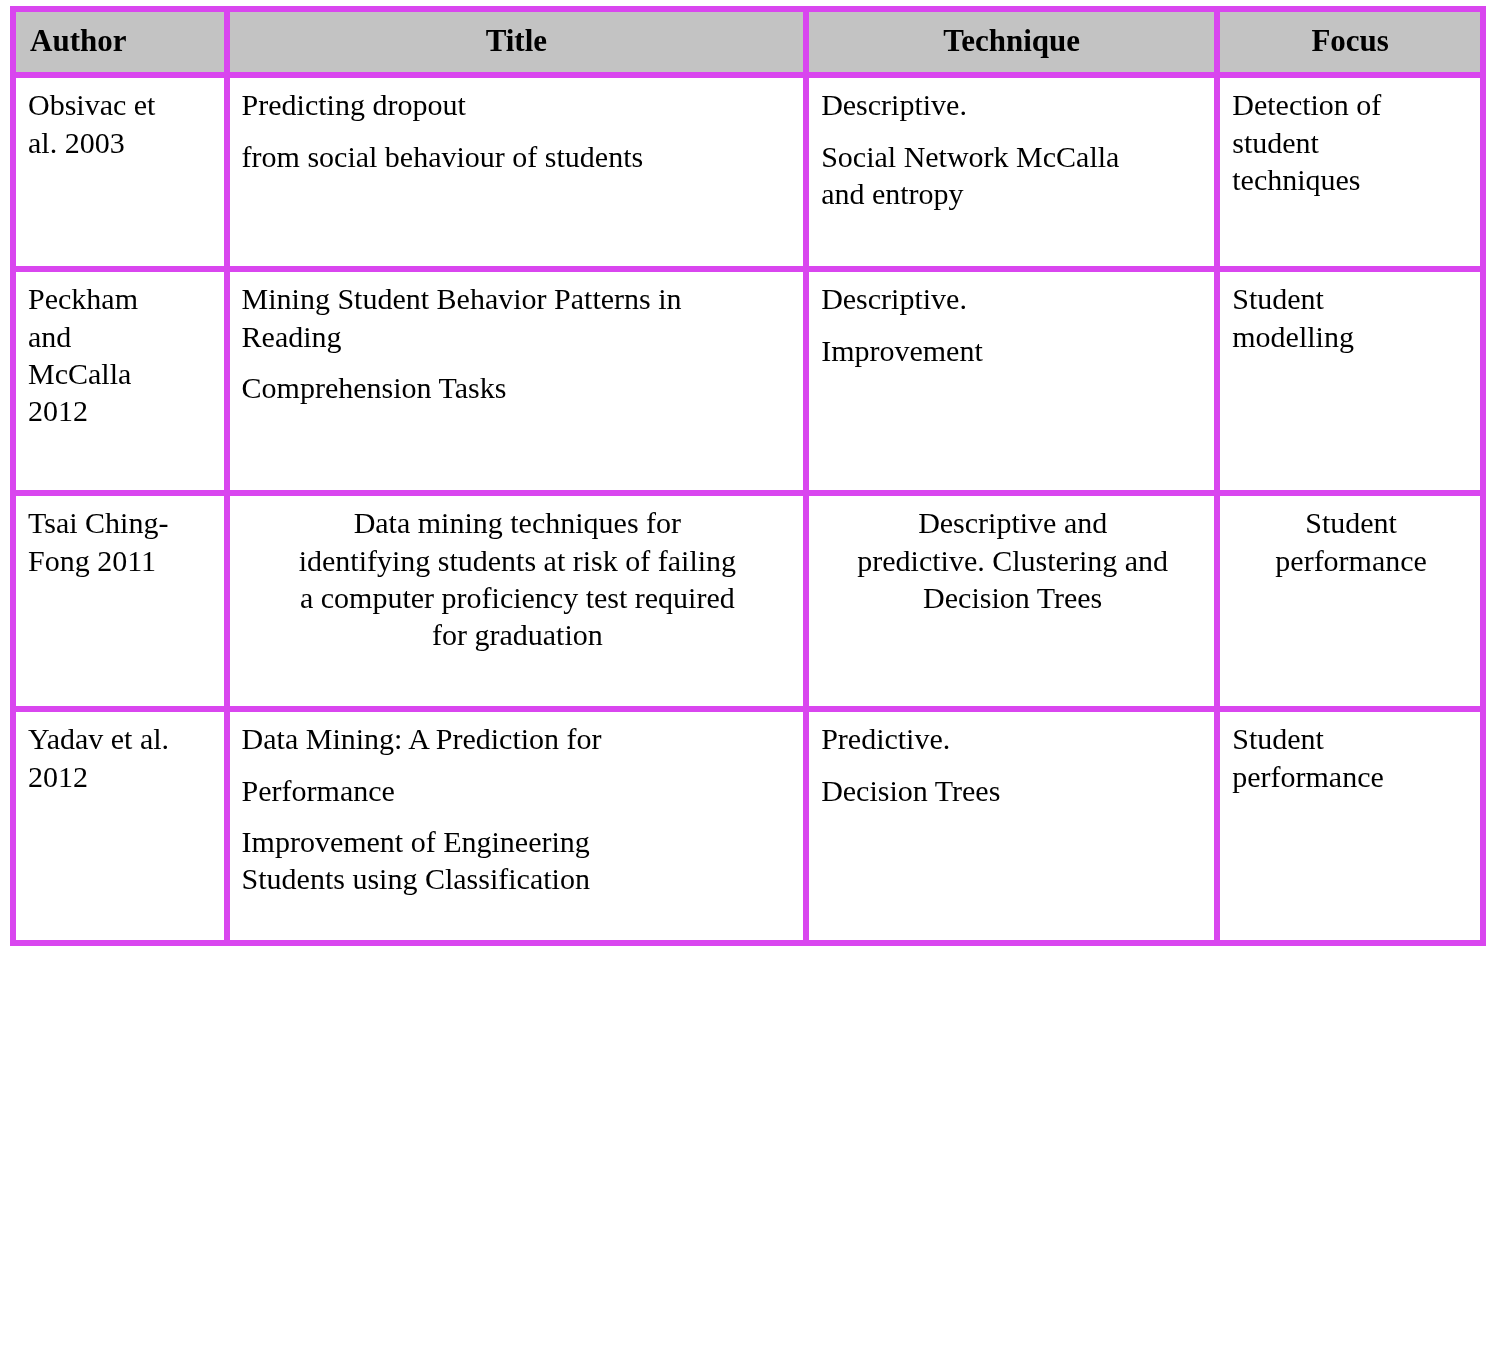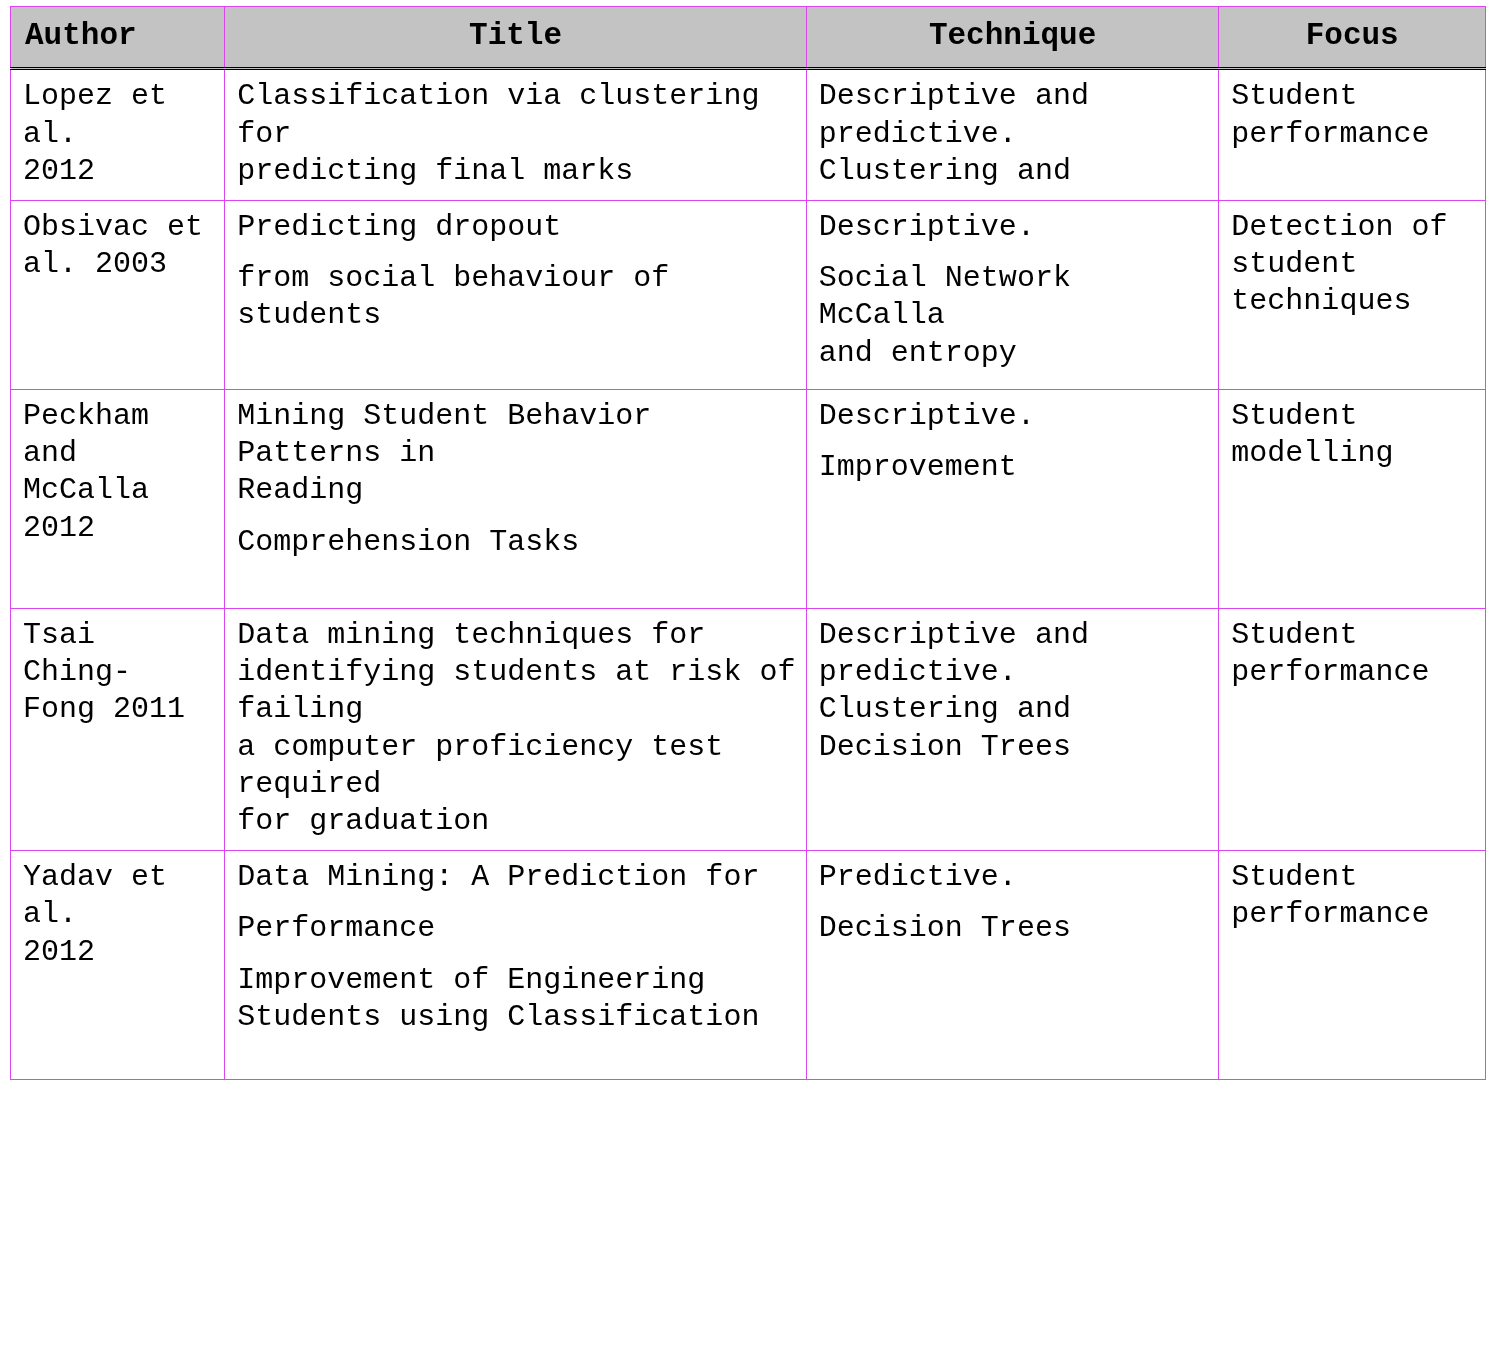--- a/index.html
+++ b/index.html
@@ -26,26 +26,25 @@
     margin: 6px 0 0 10px;
     table-layout: fixed;
   }
   table.lit-table col.c-author { width: 213px; }
   table.lit-table col.c-title  { width: 578px; }
   table.lit-table col.c-tech   { width: 410px; }
   table.lit-table col.c-focus  { width: 265px; }
 
   table.lit-table th,
   table.lit-table td {
-    border: 1px solid #d946ef;
+    border: 6px solid #d946ef;
     vertical-align: top;
     font-size: 30px;
     line-height: 1.24;
     padding: 8px 10px 10px 12px;
-    font-family: Liberation Mono, monospace;
   }
   table.lit-table thead th {
     background: #c3c3c3;
     font-weight: bold;
     text-align: center;
     font-size: 31px;
     padding: 10px 6px 12px 6px;
     border-bottom: 3px double #000000;
   }
   table.lit-table thead th.th-author {
@@ -66,21 +65,21 @@
   }
   td.author.spread {
     text-align: justify;
     text-align-last: left;
   }
   .r1 td { height: 94px; }
   .r1b td { height: 92px; }
   .r2 td { height: 200px; }
   .r3 td { height: 170px; }
   .r4 td { height: 200px; }
-  .r5 td { height: 192px; }
+  .r5 td { height: 192px; text-align: center; }
   .r6 td { height: 210px; }
 </style>
 </head>
 <body>
 
 <div class="page">
   <table class="lit-table">
     <colgroup>
       <col class="c-author">
       <col class="c-title">
@@ -90,38 +89,20 @@
     <thead>
       <tr>
         <th class="th-author">Author</th>
         <th>Title</th>
         <th>Technique</th>
         <th>Focus</th>
       </tr>
     </thead>
     <tbody>
 
-      <tr class="r1">
-        <td class="author cell-lines">
-          <p>Lopez et al.</p>
-          <p>2012</p>
-        </td>
-        <td class="cell-lines">
-          <p>Classification via clustering for</p>
-          <p>predicting final marks</p>
-        </td>
-        <td class="cell-lines">
-          <p>Descriptive and</p>
-          <p>predictive. Clustering and</p>
-        </td>
-        <td class="cell-lines">
-          <p>Student</p>
-          <p>performance</p>
-        </td>
-      </tr>
 
 
 
       <tr class="r3">
         <td class="author cell-lines spread">
           <p>Obsivac et</p>
           <p>al. 2003</p>
         </td>
         <td class="cell-lines">
           <p>Predicting dropout</p>

